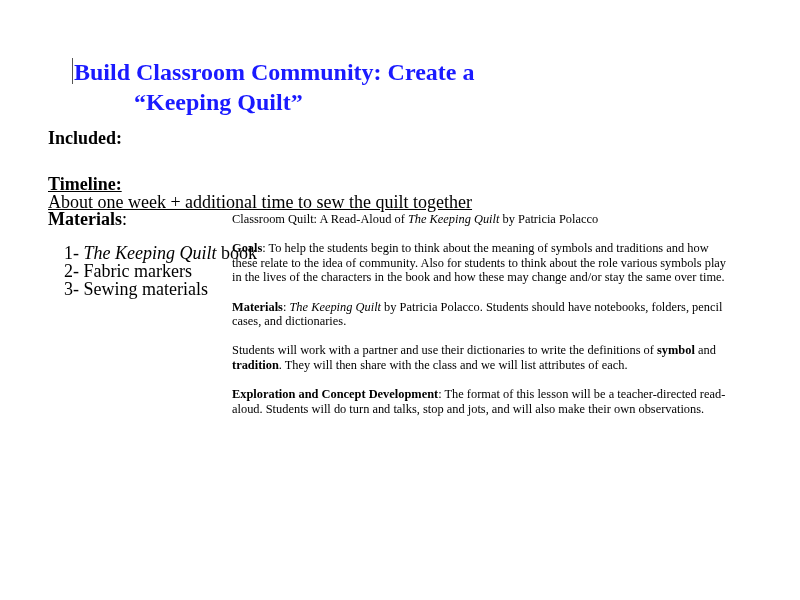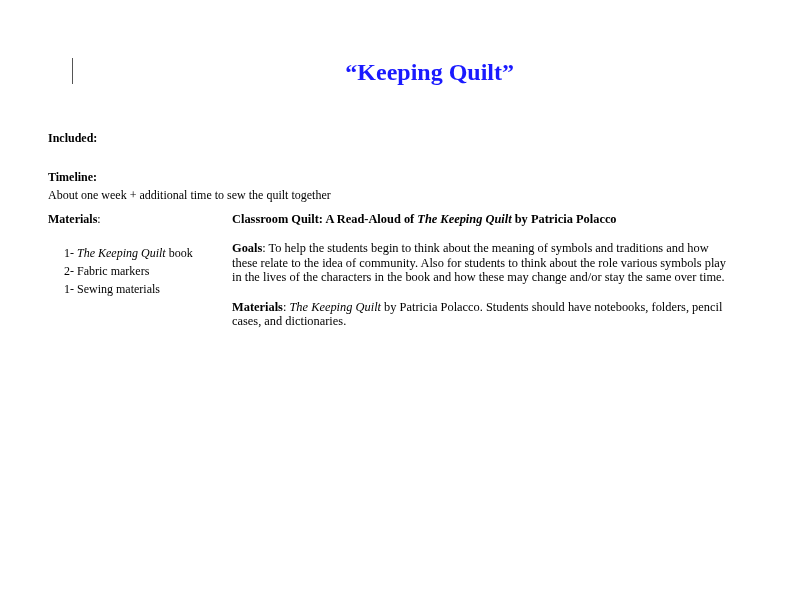--- a/index.html
+++ b/index.html
@@ -29,33 +29,33 @@
       top: 57px;
       width: 440px;
       font-family: "Liberation Serif", serif;
       font-weight: bold;
       font-size: 24px;
       line-height: 30px;
       color: #1a1aff;
       text-align: center;
     }
     .title .line1 { display: block; white-space: nowrap; text-align: left; }
-    .title .line2 { display: block; white-space: nowrap; padding-left: 60px; text-align: right; }
+    .title .line2 { display: block; white-space: nowrap; padding-left: 60px; text-align: left; }
 
     .left {
       position: absolute;
       left: 48px;
-      font-size: 12px;
+      font-size: 18px;
       line-height: 18px;
     }
     .left .label { font-weight: bold; }
     .left .value { display: block; white-space: nowrap; }
 
     .sec-included { top: 129px; }
-    .sec-timeline { top: 168px; }
+    .sec-timeline { top: 175px; text-decoration: underline; }
     .sec-materials { top: 210px; }
 
     .sec-materials ul {
       list-style: none;
       margin: 16px;
       padding: 0;
     }
     .sec-materials li {
       white-space: nowrap;
       line-height: 18px;
@@ -63,60 +63,63 @@
 
     .lesson {
       position: absolute;
       left: 232px;
       top: 212px;
       width: 500px;
       font-size: 12.4px;
       line-height: 14.6px;
     }
     .lesson .heading {
-      font-weight: bold;
+      font-weight: normal;
       white-space: nowrap;
       margin: 0 0 14.6px 0;
     }
     .lesson p {
       margin: 0 0 14.6px 0;
     }
     .lesson b { font-weight: bold; }
     .lesson i { font-style: italic; }
   </style>
 </head>
 <body>
 
 <div class="cursor"></div>
 
 <div class="title">
+  <span class="line1">Build Classroom Community: Create a</span>
   <span class="line2">“Keeping Quilt”</span>
 </div>
 
 <div class="left sec-included">
   <span class="label value">Included:</span>
 </div>
 
 <div class="left sec-timeline">
   <span class="label value">Timeline:</span>
   <span class="value">About one week + additional time to sew the quilt together</span>
 </div>
 
 <div class="left sec-materials">
   <div class="value"><span class="label">Materials</span><span>:</span></div>
   <ul>
     <li><span>1- </span><i>The Keeping Quilt</i><span> book</span></li>
     <li><span>2- Fabric markers</span></li>
-    <li><span>1- Sewing materials</span></li>
+    <li><span>3- Sewing materials</span></li>
   </ul>
 </div>
 
 <div class="lesson">
   <div class="heading"><span>Classroom Quilt: A Read-Aloud of </span><i>The Keeping Quilt</i><span> by Patricia Polacco</span></div>
 
   <p><b>Goals</b><span>: To help the students begin to think about the meaning of symbols and traditions and how these relate to the idea of community. Also for students to think about the role various symbols play in the lives of the characters in the book and how these may change and/or stay the same over time.</span></p>
 
 
   <p><b>Materials</b><span>: </span><i>The Keeping Quilt</i><span> by Patricia Polacco. Students should have notebooks, folders, pencil cases, and dictionaries.</span></p>
 
 
+  <p><span>Students will work with a partner and use their dictionaries to write the definitions of </span><b>symbol</b><span> and </span><b>tradition</b><span>. They will then share with the class and we will list attributes of each.</span></p>
 
+  <p><b>Exploration and Concept Development</b><span>: The format of this lesson will be a teacher-directed read-aloud. Students will do turn and talks, stop and jots, and will also make their own observations.</span></p>
 </div>
 
 </body></html>

